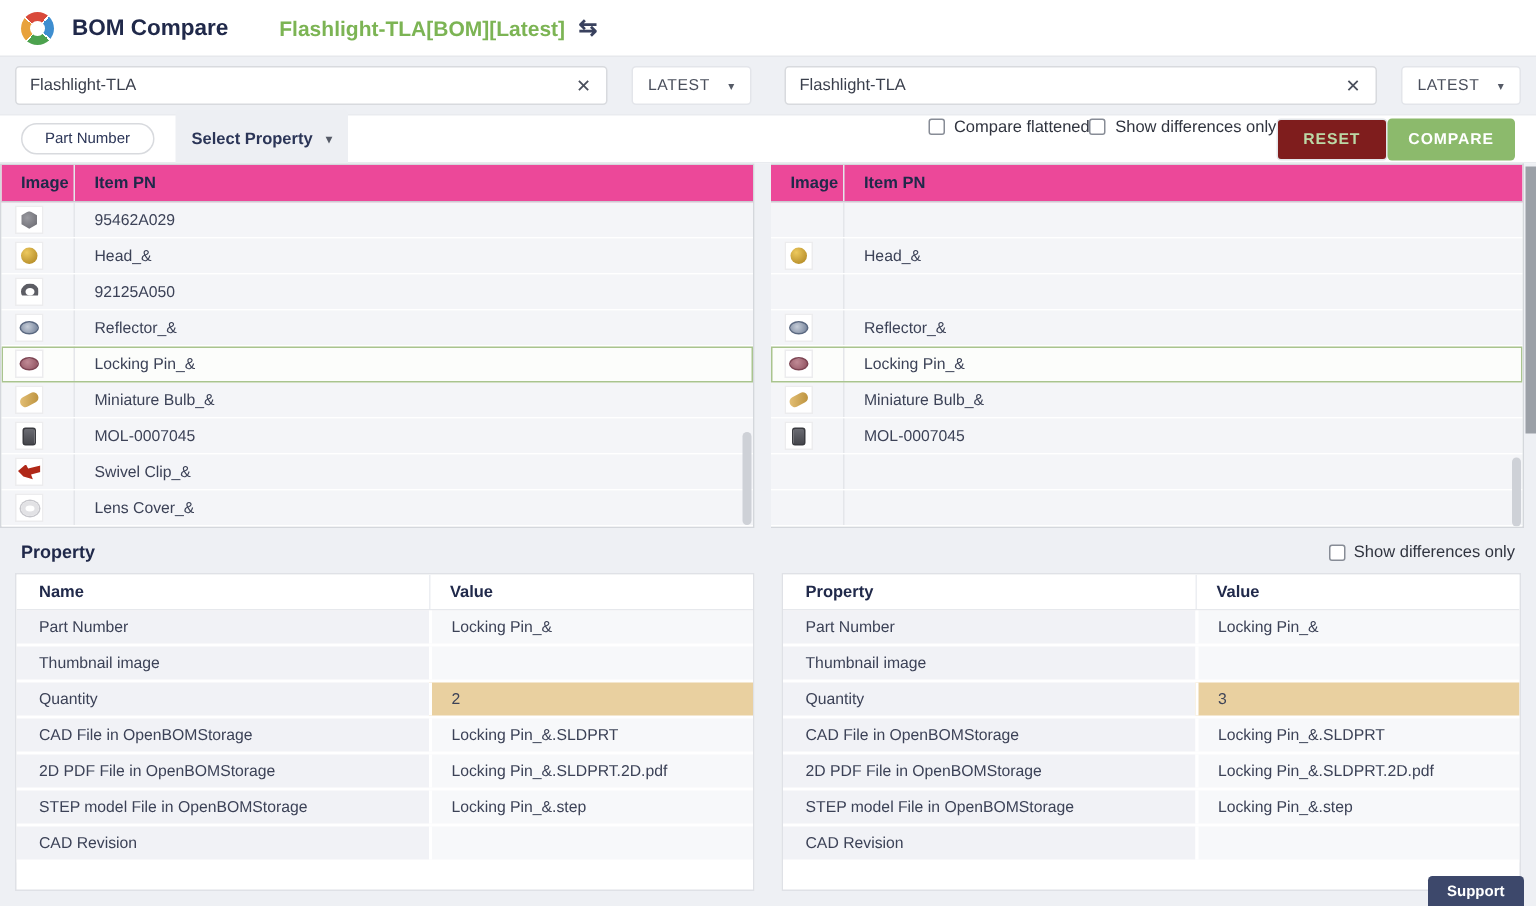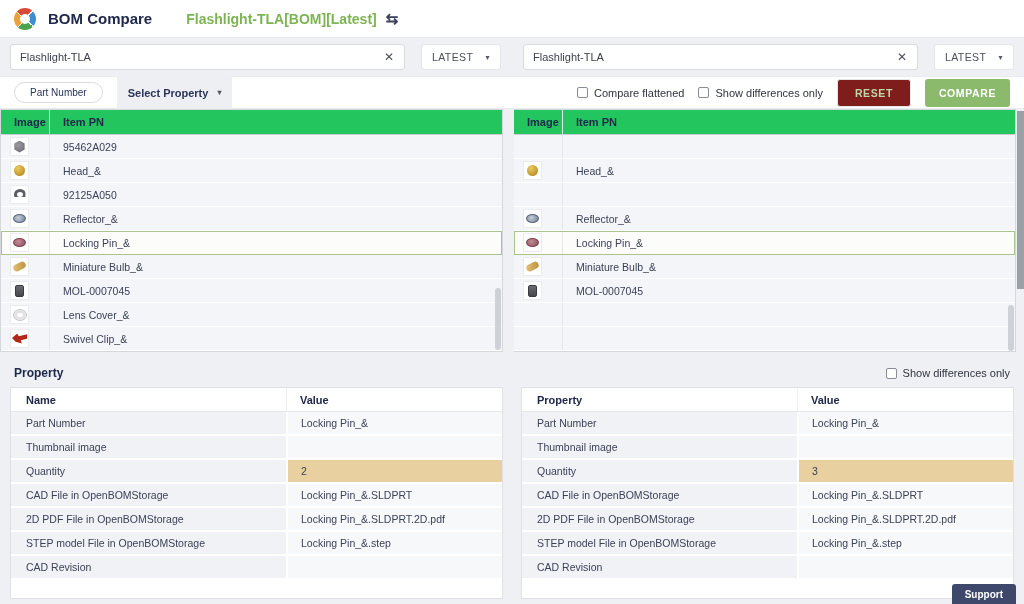--- a/index.html
+++ b/index.html
@@ -21,50 +21,50 @@
   .search-box { flex:1; height:26px; background:#fff; border:1px solid #d8dade; border-radius:3px; display:flex; align-items:center; padding:0 9px; }
   .search-input { flex:1; border:none; outline:none; background:transparent; font-size:11px; color:#3a3f4c; font-family:"Liberation Sans",sans-serif; }
   .clear-x { font-size:12px; color:#4a4f5c; cursor:pointer; padding:0 1px; line-height:1; }
   .rev-select { width:80px; height:26px; background:#fff; border:1px solid #e3e5ea; border-radius:3px; display:flex; align-items:center; justify-content:space-between; padding:0 10px; font-size:10.5px; color:#4a4f5c; letter-spacing:.4px; cursor:pointer; }
   .caret { font-size:8px; color:#555a66; }
 
   
   .filter-bar { height:33px; background:#fff; border-top:1px solid #e9ebef; border-bottom:1px solid #e9ebef; display:flex; align-items:center; padding:0 14px; gap:14px; }
   .chip { background:#fff; border:1px solid #d8dade; border-radius:13px; padding:4px 15px; font-size:10px; color:#2b3557; }
   .prop-select { background:#edeff3; border-radius:3px; padding:14px 11px; font-size:11px; font-weight:bold; color:#2b3557; display:flex; align-items:center; gap:9px; cursor:pointer; }
-  .filter-right { margin-left:auto; display:flex; align-items:center; gap:14px; }
+  .filter-right { margin-left:auto; display:flex; align-items:flex-start; }
   .cb-label { display:flex; align-items:center; gap:6px; font-size:11px; color:#30343f; }
   .cb { width:11px; height:11px; border:1px solid #878c96; border-radius:2px; background:#fff; flex:0 0 auto; cursor:pointer; }
   .btn-reset { background:#7f1d1d; border:1px solid #e3e6ea; border-radius:3px; color:#bcd8a6; font-weight:bold; font-size:10.5px; letter-spacing:.6px; padding:7px 17px; cursor:pointer; font-family:"Liberation Sans",sans-serif; }
   .btn-compare { background:#8cba6c; border:none; border-radius:3px; color:#fff; font-weight:bold; font-size:10.5px; letter-spacing:.6px; padding:8px 14px; cursor:pointer; font-family:"Liberation Sans",sans-serif; }
 
   
   .tables-row { display:flex; gap:11px; height:243px; padding-right:8px; }
   .item-panel { flex:1; background:#fff; border:1px solid #d4d7dc; border-left:none; position:relative; overflow:hidden; }
   .item-panel.left { border-left:1px solid #d4d7dc; }
-  .item-header { height:25px; background:#22c55e; border-bottom:1px solid #c9ccd2; display:flex; align-items:center; font-size:11px; font-weight:bold; color:#20294a; }
+  .item-header { height:25px; background:#ec4899; border-bottom:1px solid #c9ccd2; display:flex; align-items:center; font-size:11px; font-weight:bold; color:#20294a; }
   .col-image { width:48px; padding-left:13px; flex:0 0 auto; }
   .col-pn { flex:1; padding-left:13px; align-self:stretch; display:flex; align-items:center; border-left:1px solid #e4e6ea; }
   .item-row { height:24px; background:#f4f5f8; border-bottom:1px solid #fff; display:flex; align-items:center; font-size:10.5px; color:#3c4257; cursor:pointer; }
   .item-row.selected { background:#fcfdfb; outline:1px solid #a9c48e; outline-offset:-1px; }
   .thumb { width:19px; height:19px; background:#fff; border:1px solid #ececee; display:flex; align-items:center; justify-content:center; margin-left:-4px; }
   .pic { display:block; }
   .hex-nut { width:12px; height:12px; background:radial-gradient(circle at 35% 35%,#9a9aa0,#5f5f66); clip-path:polygon(50% 0,93% 25%,93% 75%,50% 100%,7% 75%,7% 25%); }
   .gold-dome { width:11px; height:11px; border-radius:50%; background:radial-gradient(circle at 35% 30%,#edc95e,#a97f1c); }
   .retaining-ring { width:12px; height:11px; border-radius:50%; border:3px solid #5c5d64; clip-path:polygon(0 0,100% 0,100% 72%,0 72%); }
   .reflector { width:13px; height:9px; border-radius:50%; background:radial-gradient(circle at 40% 40%,#c6cdd8,#6e7d96); border:1px solid #5a6880; }
   .locking-pin { width:13px; height:9px; border-radius:50%; background:radial-gradient(circle at 40% 35%,#c08a95,#8e4f5e); border:1px solid #7c4352; }
   .bulb { width:13px; height:7px; border-radius:4px; background:linear-gradient(120deg,#e7c37a,#b98f3a); transform:rotate(-28deg); }
   .battery { width:9px; height:12px; border-radius:2px; background:linear-gradient(#6a6b72,#46474d); border:1px solid #3a3b40; }
   .swivel-clip { width:15px; height:10px; background:#b02818; clip-path:polygon(0 45%,35% 0,45% 28%,100% 8%,100% 52%,58% 68%,66% 100%,24% 82%); }
   .lens-ring { width:12px; height:10px; border-radius:50%; border:3px solid #e2e2e5; box-shadow:0 0 0 1px #c6c6cb; }
   .table-scroll-thumb { position:absolute; right:1px; width:6px; border-radius:3px; background:#ced1d7; }
 
   
-  .property-section { padding:12px 10px 0; }
+  .property-section { padding:7px 10px 0; }
   .prop-head-row { display:flex; align-items:center; margin:2px 4px 7px; }
   .prop-title { font-size:12px; font-weight:bold; color:#20294a; }
   .prop-tables { display:flex; gap:18px; padding-right:0; }
   .prop-table { flex:1; background:#fff; border:1px solid #dfe1e6; height:212px; overflow:hidden; }
   .prop-header { height:24px; display:flex; align-items:stretch; font-size:11px; font-weight:bold; color:#20294a; border-bottom:1px solid #e6e8ec; background:#fff; }
   .pcol-name { width:56%; padding-left:15px; flex:0 0 auto; display:flex; align-items:center; }
   .pcol-value { flex:1; padding-left:13px; display:flex; align-items:center; border-left:1px solid #eceef2; }
   .prop-row { height:24px; display:flex; align-items:stretch; font-size:10.5px; color:#3c4257; border-bottom:2px solid #fff; }
   .prop-row .pcol-name { background:#f1f2f6; }
   .prop-row .pcol-value { background:#f7f8fa; border-left:2px solid #fff; }
@@ -188,32 +188,32 @@
           <div class="col-image">
             <span class="thumb">
               <span class="pic battery"></span>
             </span>
           </div>
           <div class="col-pn">MOL-0007045</div>
         </div>
         <div class="item-row">
           <div class="col-image">
             <span class="thumb">
+              <span class="pic swivel-clip"></span>
+            </span>
+          </div>
+          <div class="col-pn">Swivel Clip_&amp;</div>
+        </div>
+        <div class="item-row">
+          <div class="col-image">
+            <span class="thumb">
               <span class="pic lens-ring"></span>
             </span>
           </div>
           <div class="col-pn">Lens Cover_&amp;</div>
-        </div>
-        <div class="item-row">
-          <div class="col-image">
-            <span class="thumb">
-              <span class="pic swivel-clip"></span>
-            </span>
-          </div>
-          <div class="col-pn">Swivel Clip_&amp;</div>
         </div>
       </div>
     <div class="table-scroll-thumb" style="top:178px;height:62px;"></div>
   </div>
   <div class="item-panel">
     <div class="item-header">
       <div class="col-image">Image</div>
       <div class="col-pn">Item PN</div>
     </div>
     <div id="right-rows">

